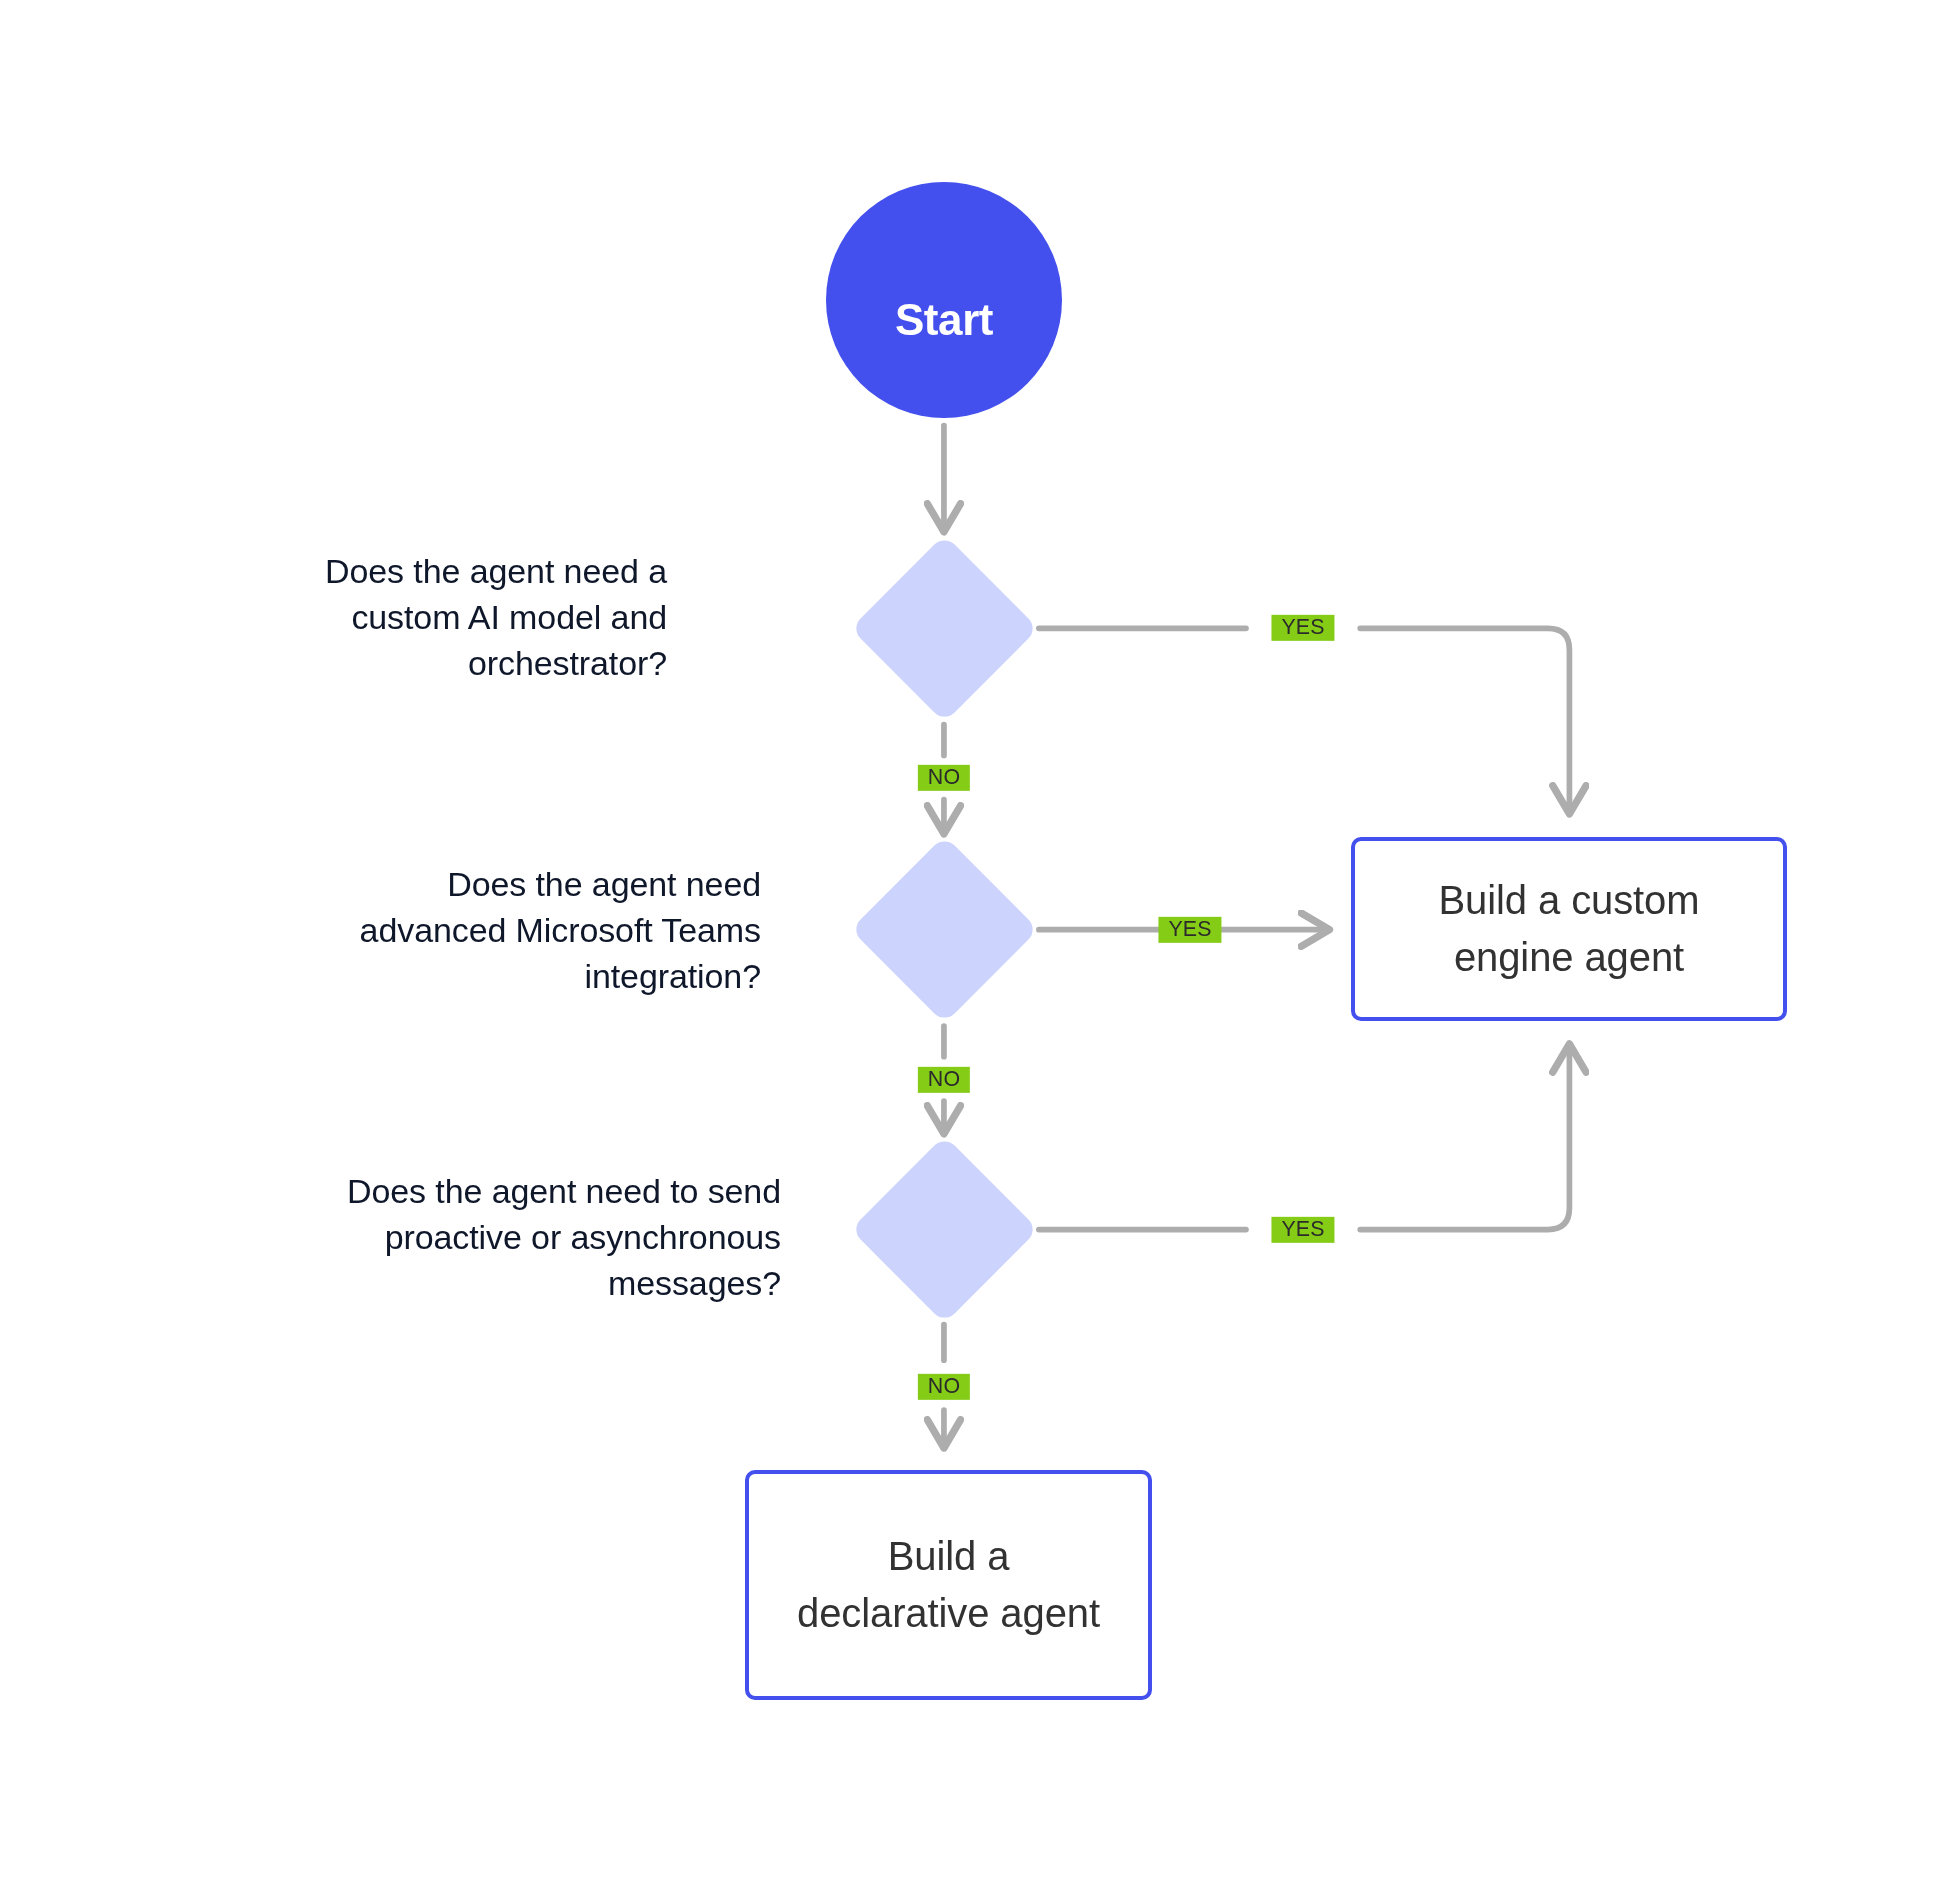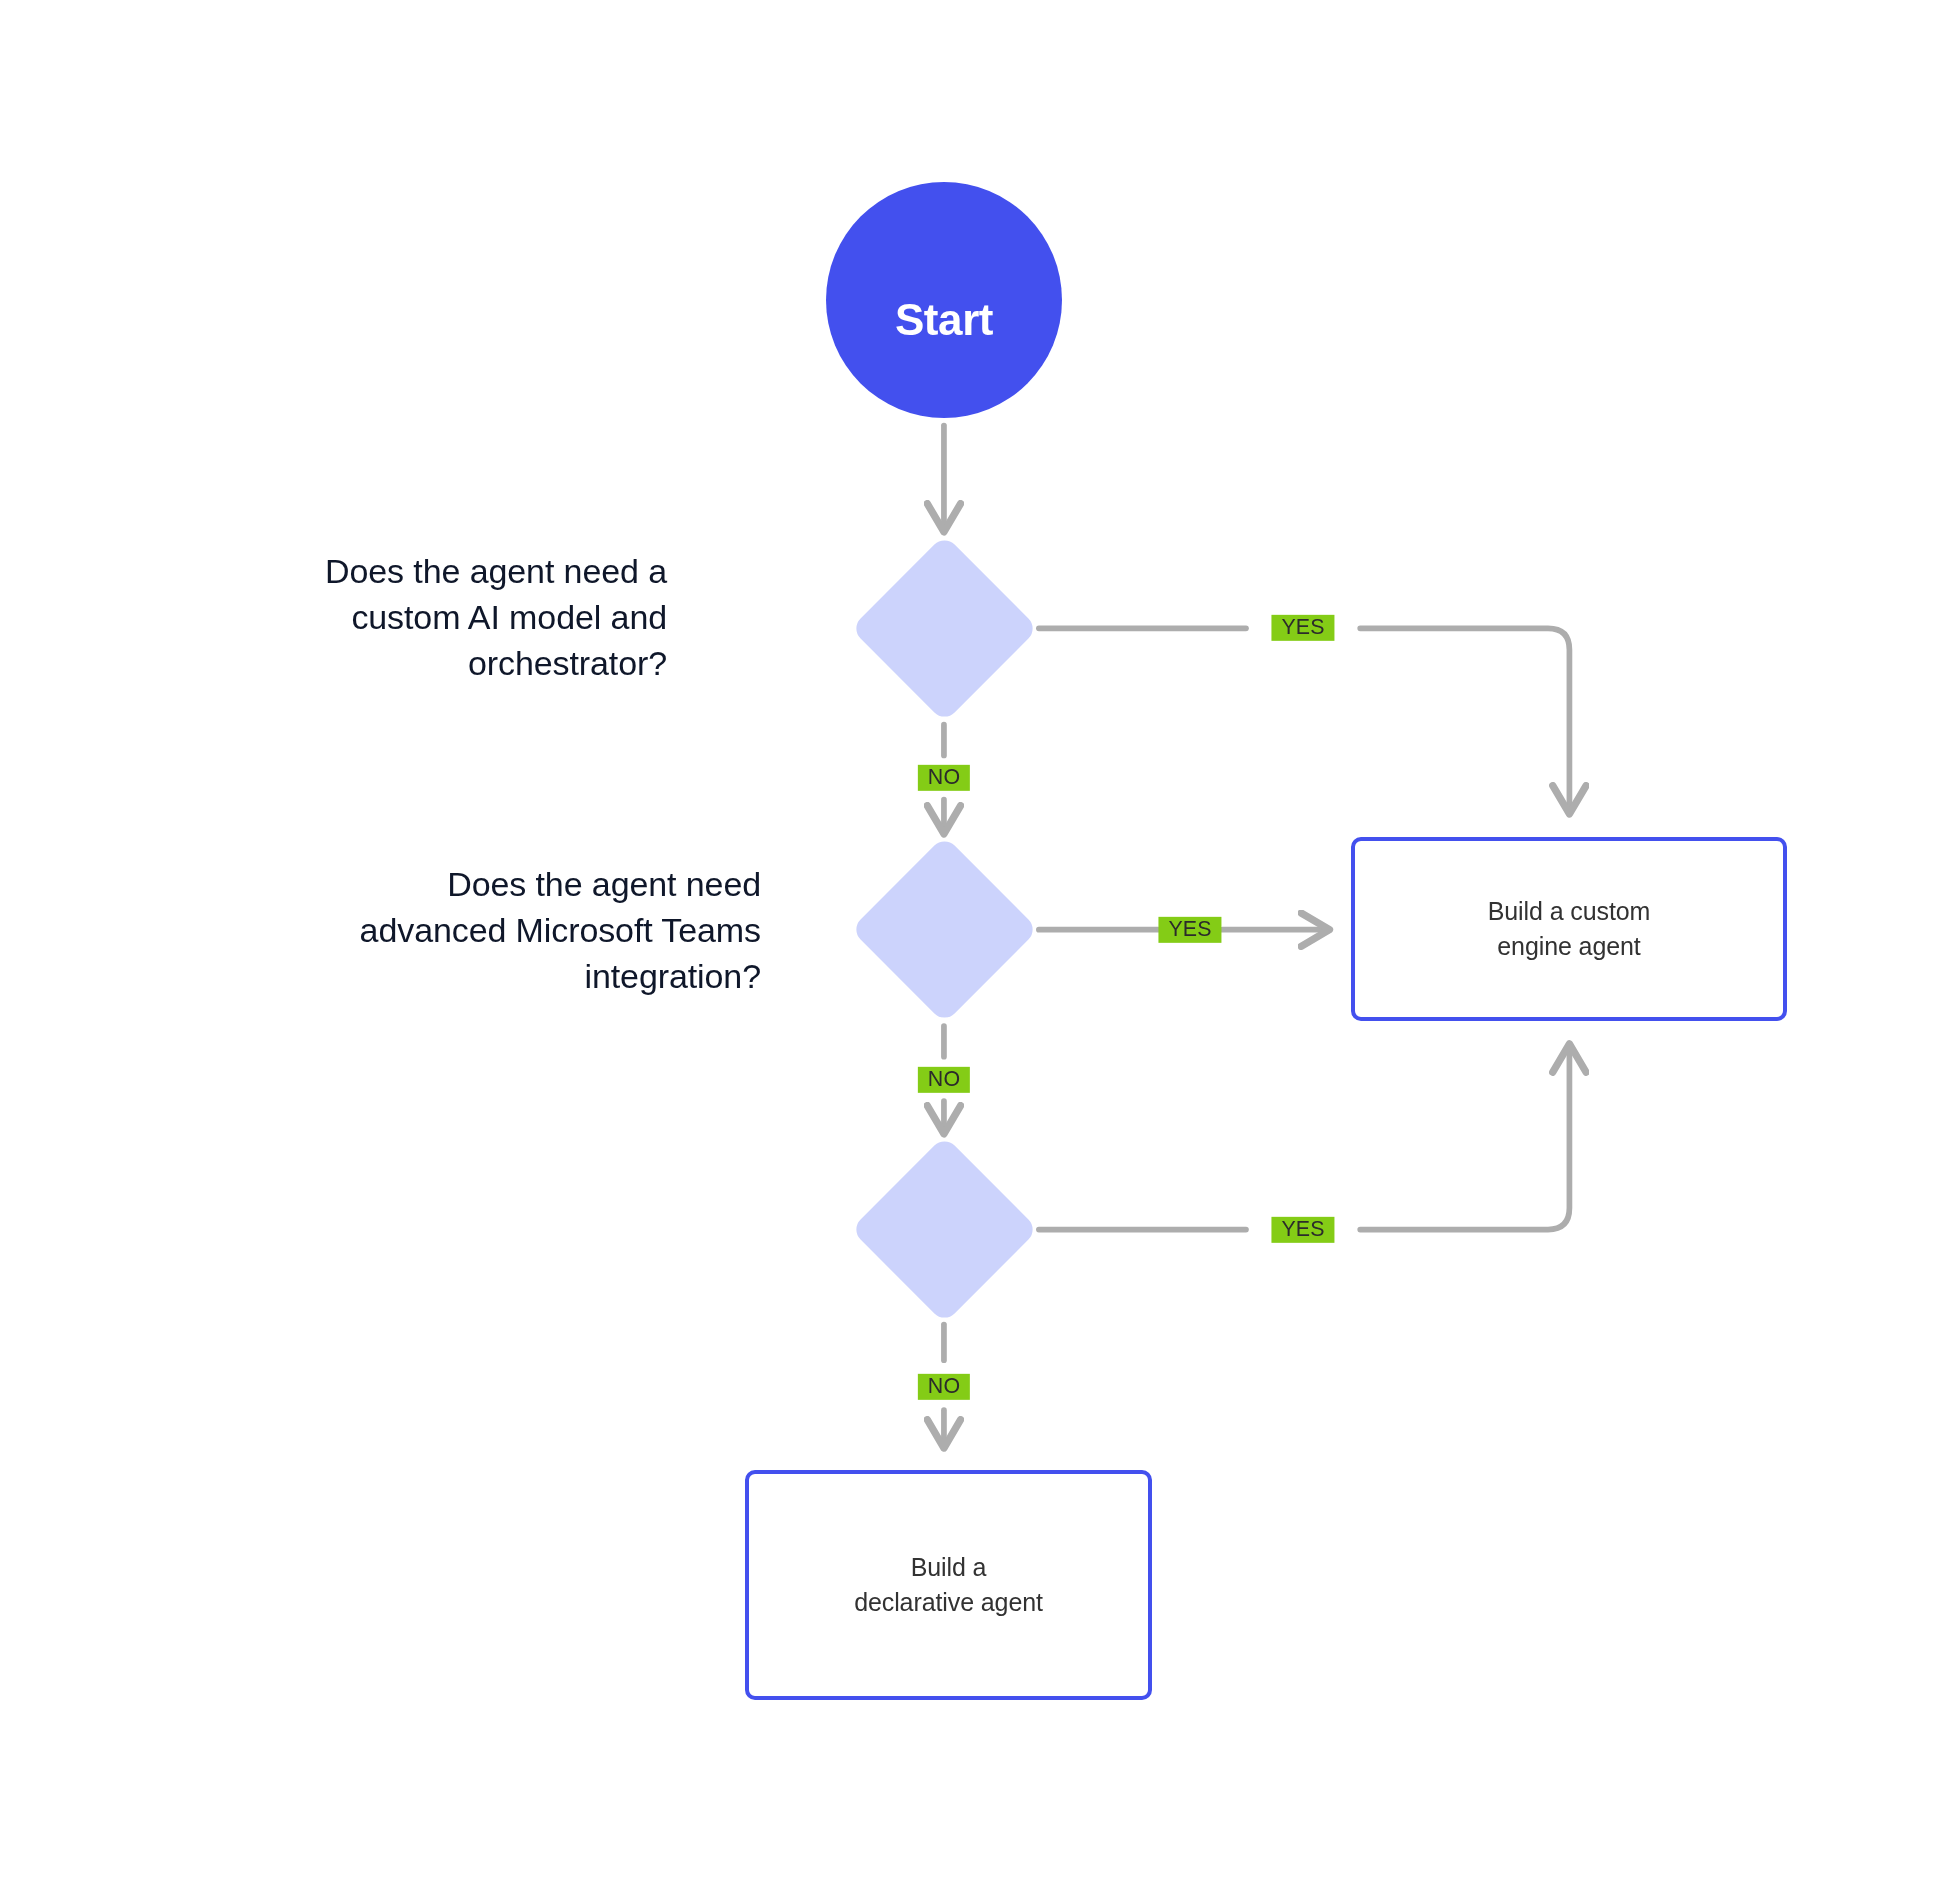--- a/index.html
+++ b/index.html
@@ -84,21 +84,21 @@
     background: #ffffff;
     border: 4.3px solid #4350ee;
     border-radius: 10px;
     display: flex;
     align-items: center;
     justify-content: center;
     text-align: center;
   }
   .outcome-label {
     color: #323232;
-    font-size: 25px;
+    font-size: 40px;
     line-height: 1.42;
     font-weight: 400;
     letter-spacing: -0.1px;
     white-space: pre-line;
   }
   #outcome-custom-engine {
     left: 1351px;
     top: 837px;
     width: 436px;
     height: 184px;
@@ -166,20 +166,23 @@
   <div class="diamond" id="diamond-1"></div>
   <div class="diamond" id="diamond-2"></div>
   <div class="diamond" id="diamond-3"></div>
 
   <div class="question" id="question-1">Does the agent need a
 custom AI model  and
 orchestrator?</div>
   <div class="question" id="question-2"> Does the agent need
 advanced Microsoft Teams
 integration?</div>
+  <div class="question" id="question-3">Does the agent need to send
+proactive or asynchronous
+messages?</div>
 
   <div class="outcome-box" id="outcome-custom-engine">
     <span class="outcome-label">Build a custom
 engine agent</span>
   </div>
 
   <div class="outcome-box" id="outcome-declarative">
     <span class="outcome-label">Build a
 declarative agent</span>
   </div>

